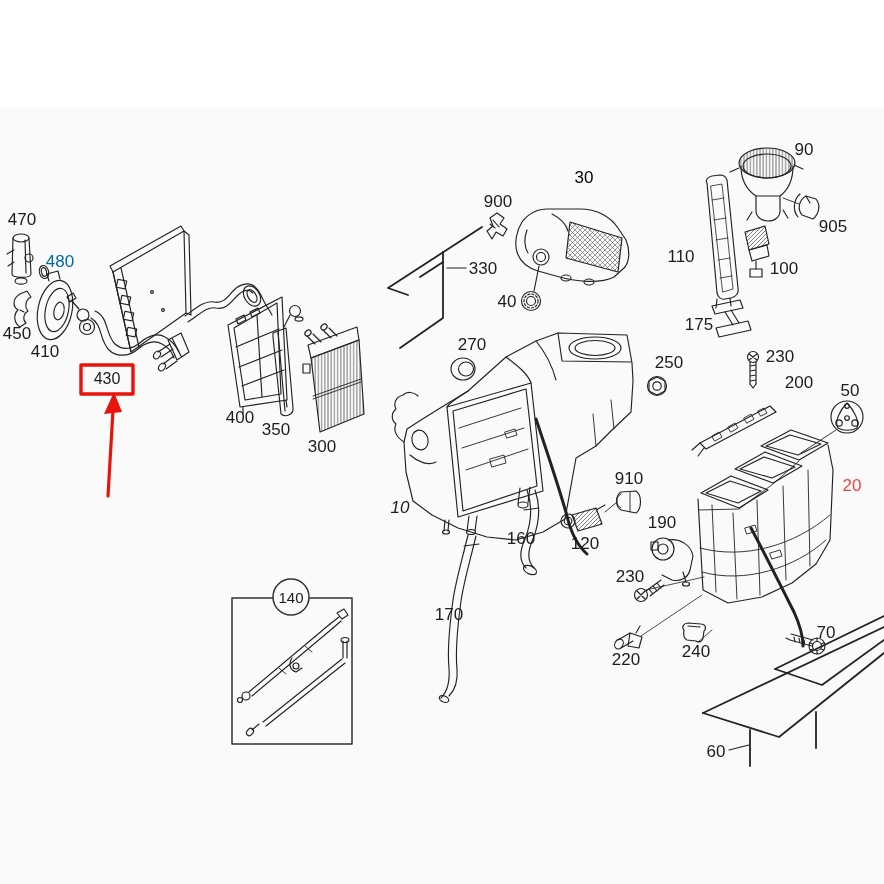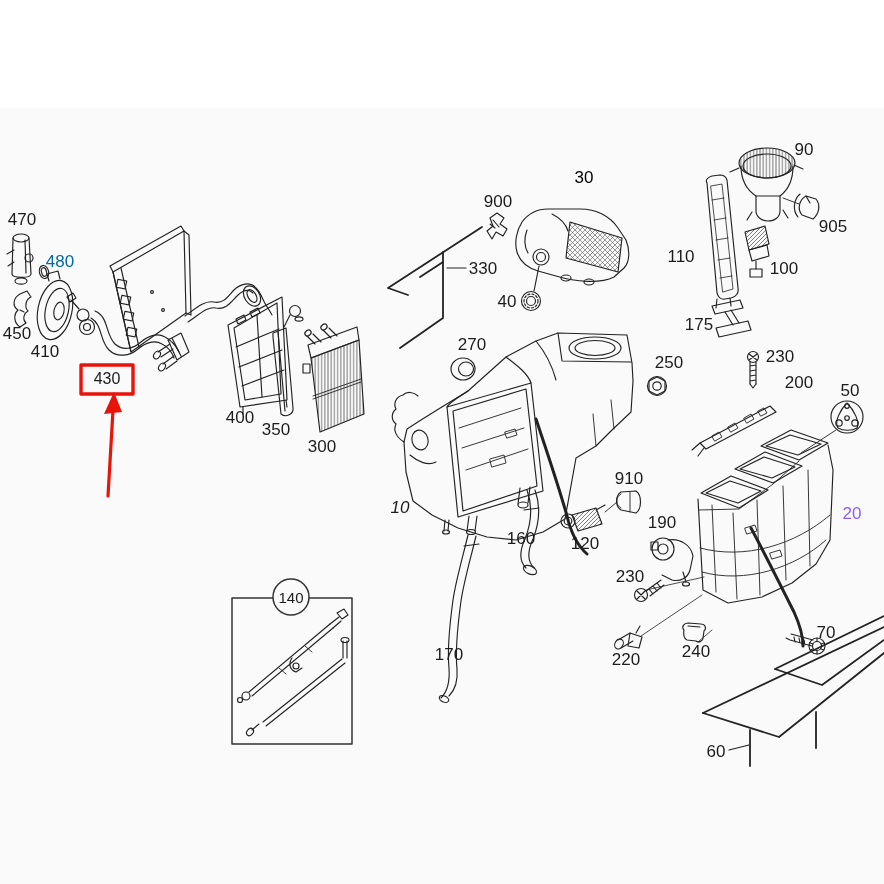--- a/index.html
+++ b/index.html
@@ -334,31 +334,31 @@
     <div class="part-label plain" style="left: 322px; top: 446px; color: rgb(28, 28, 28);">300</div>
     <div class="part-label plain" style="left: 483px; top: 268px; color: rgb(28, 28, 28);">330</div>
     <div class="part-label plain" style="left: 498px; top: 201px; color: rgb(28, 28, 28);">900</div>
     <div class="part-label plain" style="left: 584px; top: 177px; color: #000000; text-align: right;">30</div>
     <div class="part-label plain" style="left: 507px; top: 301px; color: rgb(28, 28, 28);">40</div>
     <div class="part-label plain" style="left: 472px; top: 344px; color: rgb(28, 28, 28);">270</div>
     <div class="part-label plain" style="left: 400px; top: 507px; color: rgb(28, 28, 28); font-style: italic;">10</div>
     <div class="part-label plain" style="left: 521px; top: 538px; color: rgb(28, 28, 28); text-align: center;">160</div>
     <div class="part-label plain" style="left: 585px; top: 543px; color: rgb(28, 28, 28);">120</div>
     <div class="part-label plain" style="left: 629px; top: 478px; color: rgb(28, 28, 28);">910</div>
-    <div class="part-label plain" style="left: 449px; top: 614px; color: rgb(28, 28, 28); margin-top: 40px;">170</div>
+    <div class="part-label plain" style="left: 449px; top: 614px; color: rgb(28, 28, 28);">170</div>
     <div class="part-label circled" style="left: 291px; top: 597px; color: rgb(28, 28, 28);">140</div>
     <div class="part-label plain" style="left: 804px; top: 149px; color: rgb(28, 28, 28);">90</div>
     <div class="part-label plain" style="left: 833px; top: 226px; color: rgb(28, 28, 28);">905</div>
     <div class="part-label plain" style="left: 681px; top: 256px; color: rgb(28, 28, 28);">110</div>
     <div class="part-label plain" style="left: 784px; top: 268px; color: rgb(28, 28, 28);">100</div>
     <div class="part-label plain" style="left: 699px; top: 324px; color: rgb(28, 28, 28);">175</div>
     <div class="part-label plain" style="left: 669px; top: 362px; color: rgb(28, 28, 28);">250</div>
     <div class="part-label plain" style="left: 780px; top: 356px; color: rgb(28, 28, 28);">230</div>
     <div class="part-label plain" style="left: 799px; top: 382px; color: rgb(28, 28, 28);">200</div>
     <div class="part-label plain" style="left: 850px; top: 390px; color: rgb(28, 28, 28);">50</div>
-    <div class="part-label plain" style="left: 852px; top: 513px; color: #8b5cf6;">20</div>
+    <div class="part-label plain" style="left: 852px; top: 485px; color: #ef4444;">20</div>
     <div class="part-label plain" style="left: 662px; top: 522px; color: rgb(28, 28, 28);">190</div>
     <div class="part-label plain" style="left: 630px; top: 576px; color: rgb(28, 28, 28);">230</div>
     <div class="part-label plain" style="left: 626px; top: 659px; color: rgb(28, 28, 28);">220</div>
     <div class="part-label plain" style="left: 696px; top: 651px; color: rgb(28, 28, 28);">240</div>
     <div class="part-label plain" style="left: 826px; top: 632px; color: rgb(28, 28, 28);">70</div>
     <div class="part-label plain" style="left: 716px; top: 751px; color: rgb(28, 28, 28);">60</div>
   </div>
 
 </body></html>

